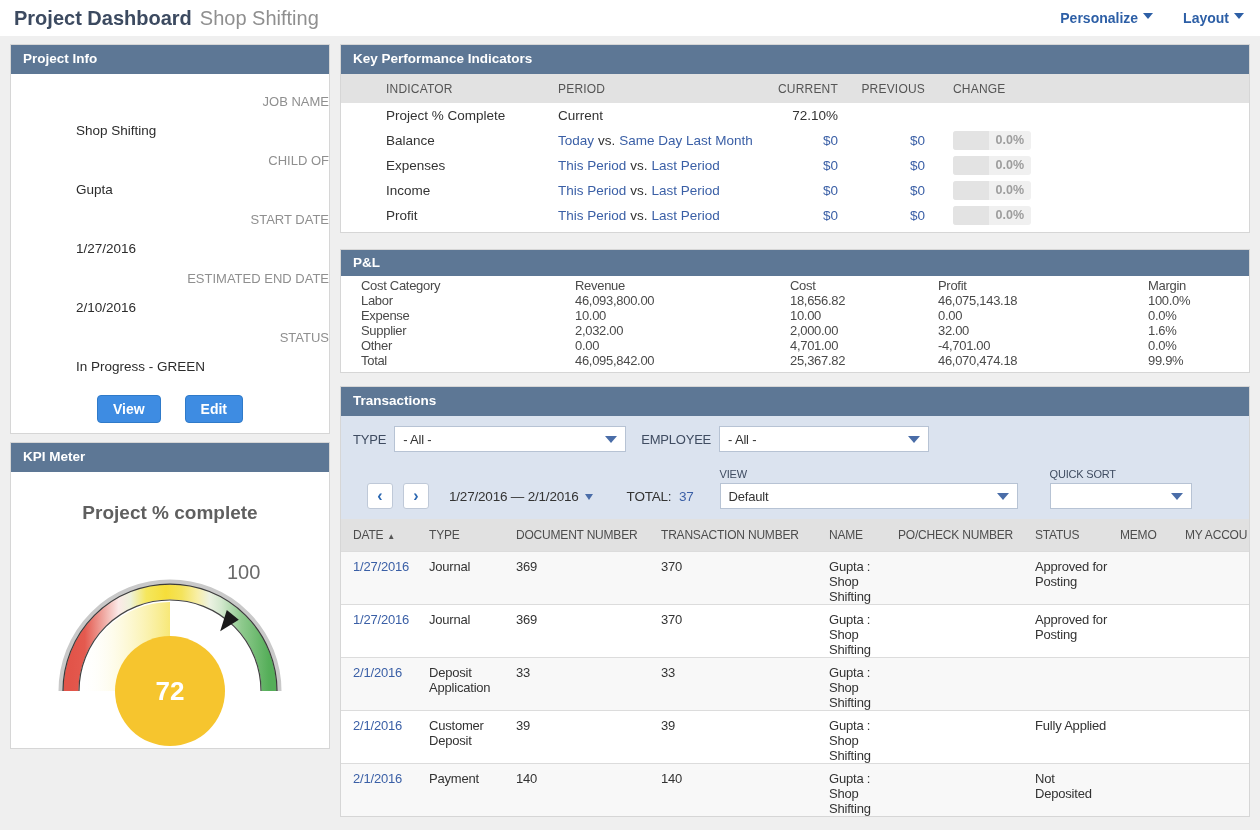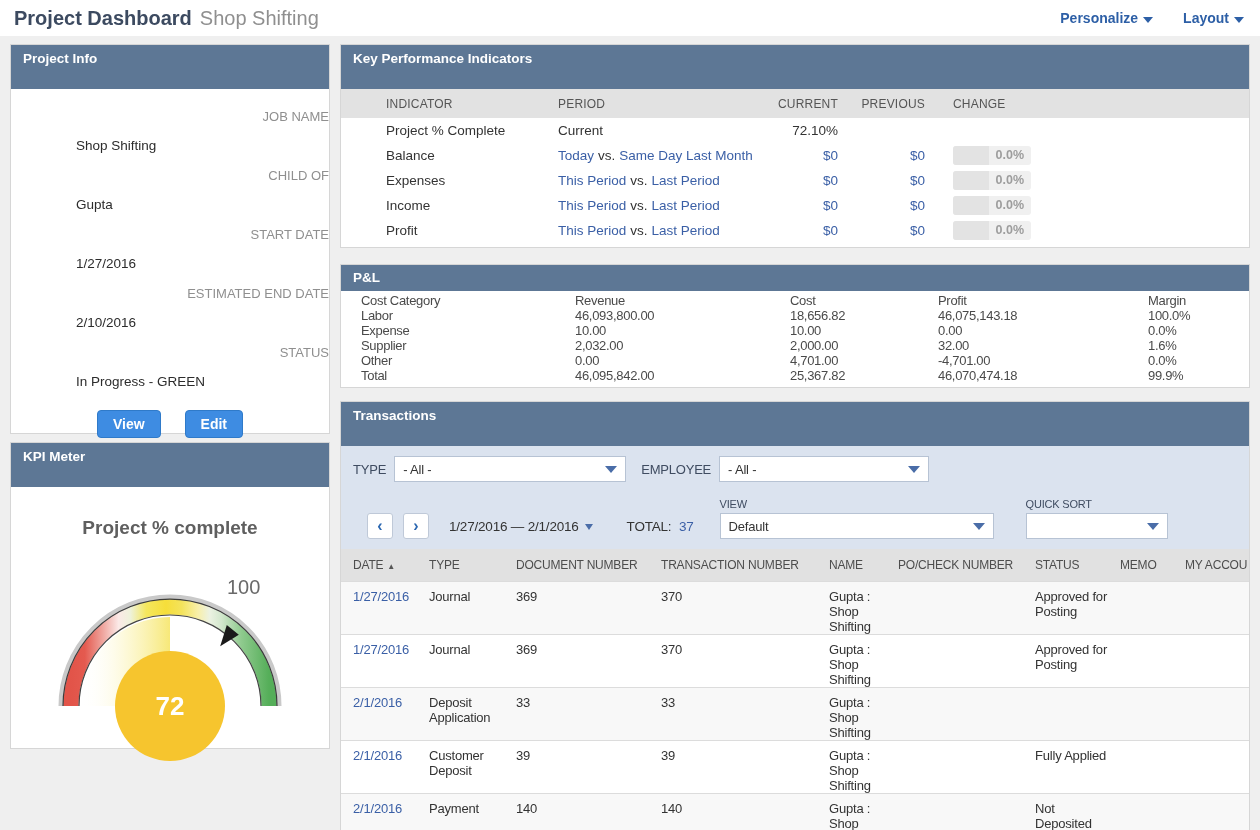--- a/index.html
+++ b/index.html
@@ -5,32 +5,32 @@
   * { box-sizing: border-box; margin: 0; padding: 0; }
   html,body { width:1260px; height:830px; overflow:hidden; background:#efefef;
     font-family:"Liberation Sans", sans-serif; color:#333; }
 
   
   .topbar { background:#fff; height:36px; display:flex; align-items:center; padding:0 16px 0 14px; }
   .topbar .title { font-size:20px; font-weight:bold; color:#3c4a60; }
   .topbar .subtitle { font-size:20px; color:#8f8f8f; margin-left:8px; }
   .topbar .spacer { flex:1; }
   .toplink { font-size:14px; font-weight:bold; color:#2d5fa6; margin-left:30px; cursor:pointer;
-    display:flex; align-items:center; }
+    display:flex; align-items:flex-start; }
   .caret { display:inline-block; width:0; height:0; border-left:5px solid transparent;
     border-right:5px solid transparent; border-top:6px solid #2d5fa6; margin-left:5px; margin-top:3px; }
 
   
   .page { padding:8px 10px; display:flex; gap:10px; }
   .left-col { width:320px; flex:0 0 320px; }
   .right-col { flex:1; min-width:0; }
 
   .panel { background:#fff; border:1px solid #d6d6d6; margin-bottom:8px; }
   .panel-header { background:#5d7795; color:#fff; font-size:13.5px; font-weight:bold;
-    padding:0 12px; height:44px; line-height:28px; }
+    padding:0 12px; height:29px; line-height:28px; }
 
   
   .pi-body { padding:20px 0 14px 65px; }
   .pi-label { font-size:13px; color:#8f8f8f; margin-bottom:13px; line-height:16px;text-align:right; }
   .pi-value { font-size:13.5px; color:#2c2c2c; margin-bottom:14px; line-height:16px; }
   .pi-buttons { display:flex; justify-content:center; gap:24px; padding:6px 65px 6px 0; }
   .btn { background:#3e8ce2; border:1px solid #2f7ac9; border-radius:4px; color:#fff;
     font-size:14px; font-weight:bold; padding:5px 15px; cursor:pointer; }
 
   
@@ -344,21 +344,21 @@
           <div class="daterange">
             <span>1/27/2016 — 2/1/2016</span>
             <span class="mini-caret"></span>
           </div>
           <div class="total">
             <span>TOTAL:</span>
             <a class="blue" style="margin-left:4px;">37</a>
           </div>
           <div class="sel-group">
             <div class="sel-label">VIEW</div>
-            <div class="dropdown" style="width:274px;">
+            <div class="dropdown" style="width:298px;">
               <span class="dd-text">Default</span>
               <span class="dd-arrow"></span>
             </div>
           </div>
           <div class="sel-group" style="margin-left:32px;">
             <div class="sel-label">QUICK SORT</div>
             <div class="dropdown" style="width:142px;">
               <span class="dd-text"></span>
               <span class="dd-arrow"></span>
             </div>

